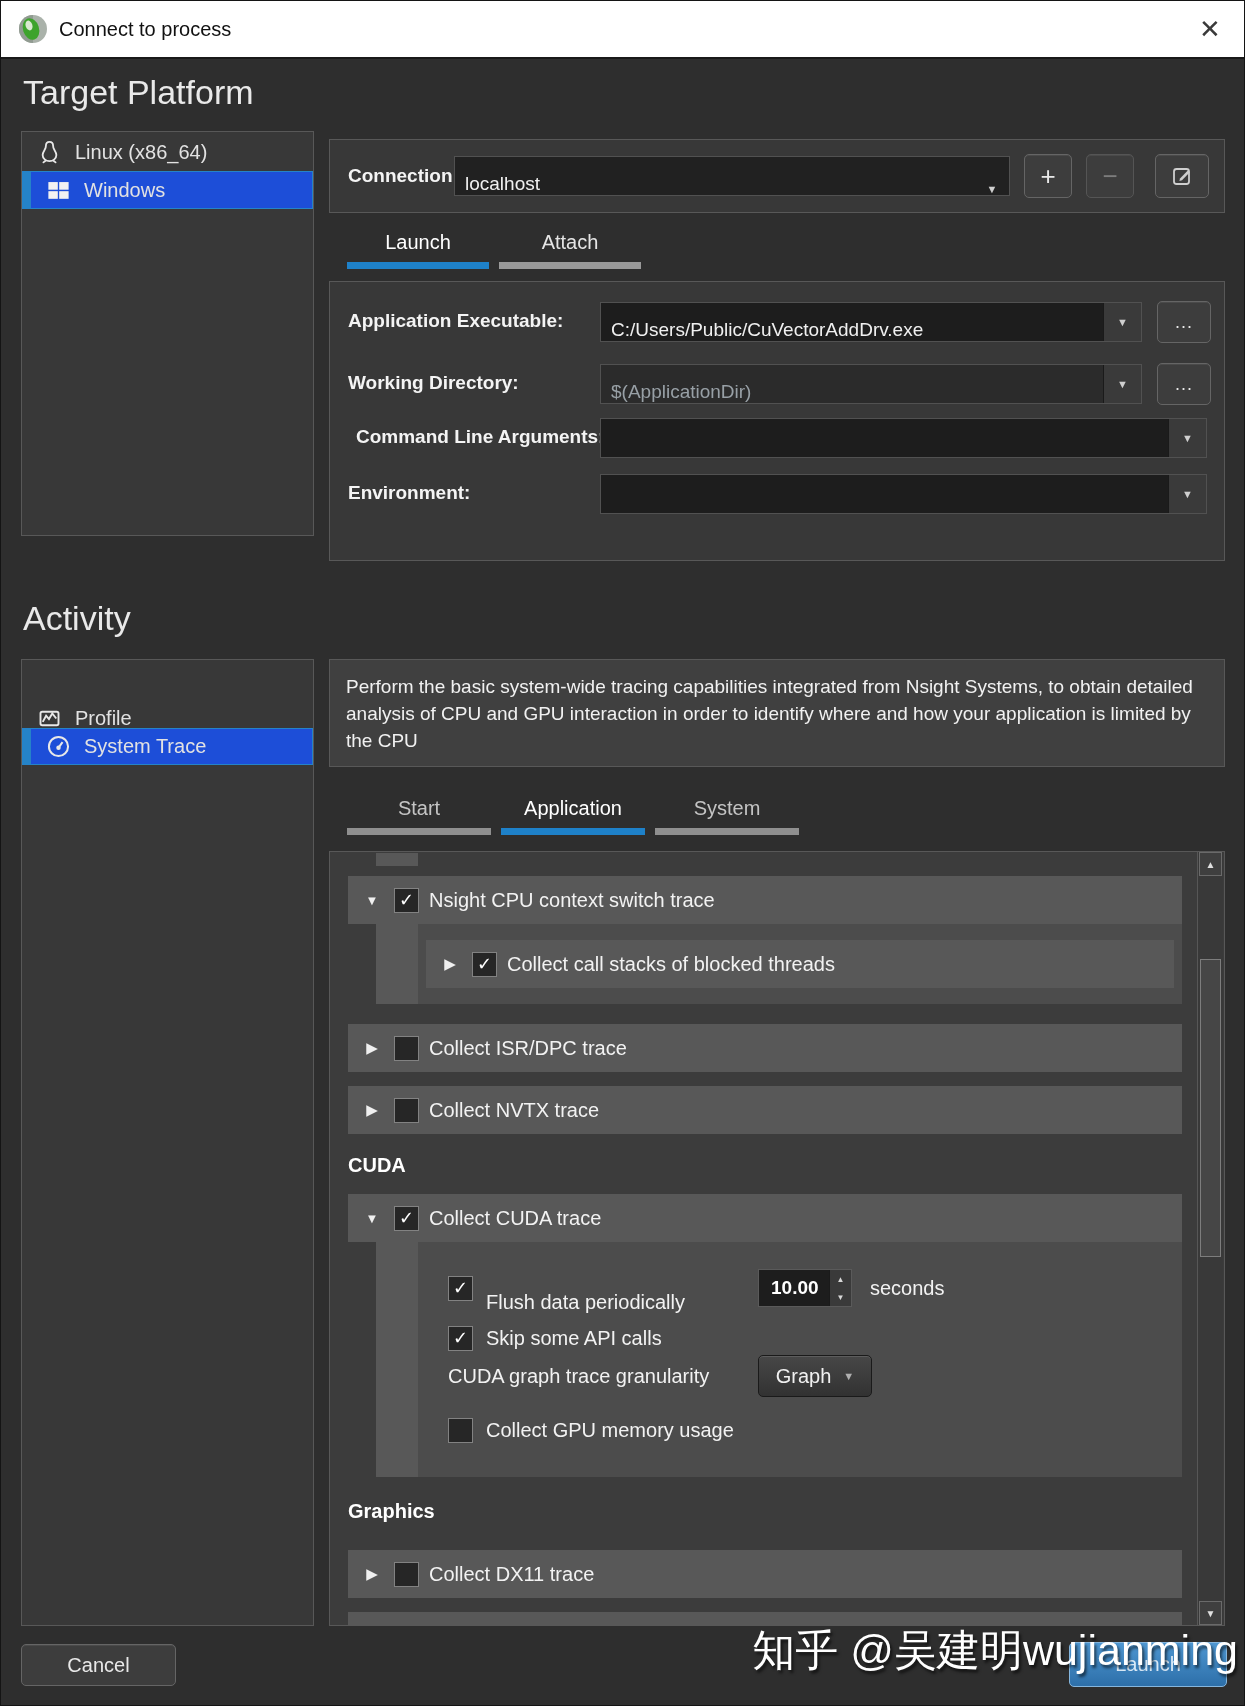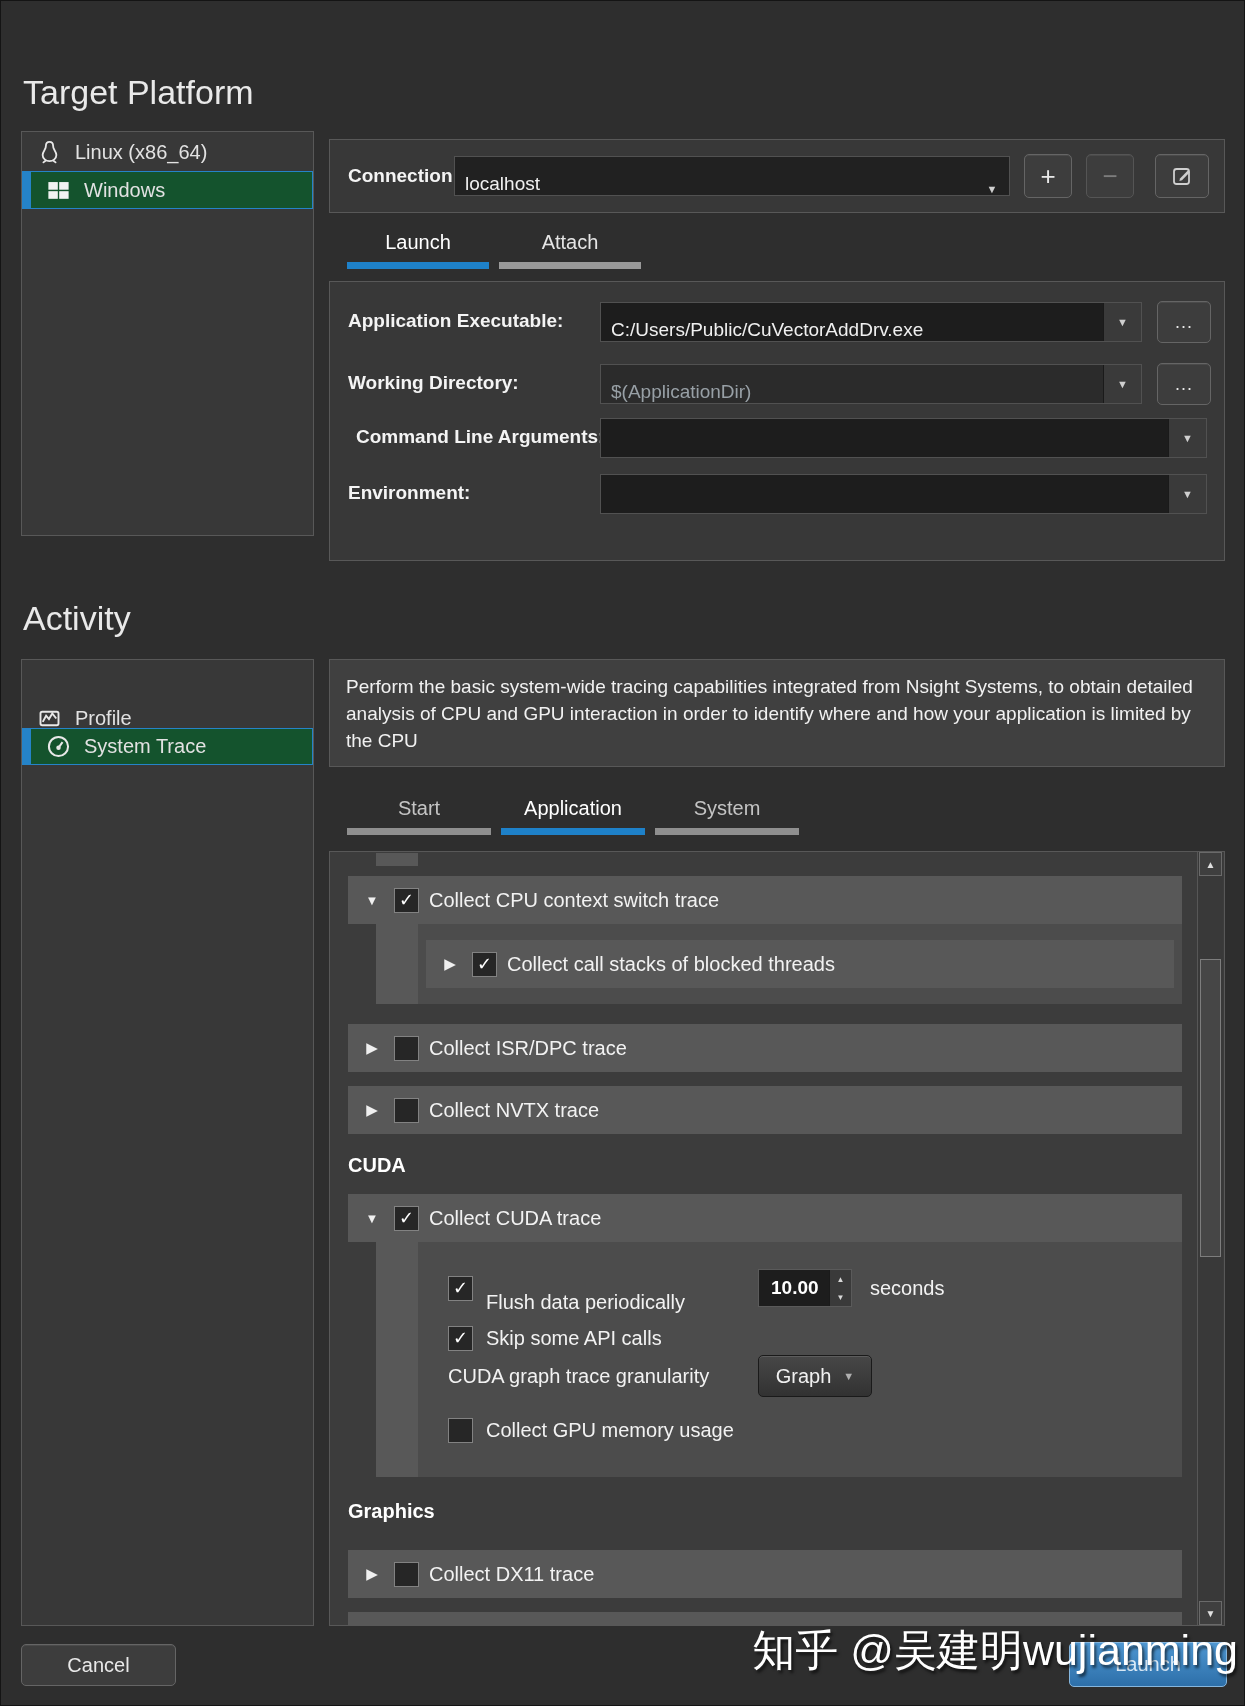--- a/index.html
+++ b/index.html
@@ -27,21 +27,21 @@
   .combo .ctext{flex:1;padding-left:10px;font-size:19px;color:#f0f0f0;white-space:nowrap;overflow:hidden;}
   .combo .carrow{width:38px;align-self:stretch;display:flex;align-items:center;justify-content:center;
                  background:#3a3a3a;border-left:1px solid #1a1a1a;color:#cfcfcf;font-size:11px;}
   .combo.dimval .ctext{color:#98a0a6;}
   .combo.dimval{background:#2b2b2b;}
 
   
   .list-item{position:absolute;left:0;width:100%;display:flex;align-items:center;padding-left:14px;gap:12px;
              color:#e2e2e2;font-size:20px;}
   .list-item .bar{display:none;}
-  .list-item.selected{background:#14532d;box-shadow:inset 0 0 0 1px #2583c8;}
+  .list-item.selected{background:#1d4ed8;box-shadow:inset 0 0 0 1px #2583c8;}
   .list-item.selected .bar{display:block;position:absolute;left:0;top:0;bottom:0;width:9px;background:#2583c8;}
   .list-item.selected{padding-left:23px;}
   .licon{width:27px;height:27px;flex:0 0 27px;}
 
   
   .tab{position:absolute;height:48px;}
   .tab .tlabel{height:38px;line-height:38px;text-align:center;font-size:20px;color:#c4c4c4;}
   .tab .tline{position:absolute;left:0;right:0;bottom:2px;height:7px;background:#8f8f8f;}
   .tab.active .tlabel{color:#ffffff;}
   .tab.active .tline{background:#1e81c9;}
@@ -85,20 +85,30 @@
              text-shadow:2px 3px 3px rgba(0,0,0,.6);z-index:20;pointer-events:none;}
 
   .desc{padding:13px 16px;font-size:19px;line-height:27px;color:#f1f1f1;}
   svg.oicon{display:block;}
 </style>
 </head>
 <body>
 
 <div class="win">
 
+  <div class="titlebar">
+    <svg class="nvicon" viewBox="0 0 32 32">
+      <circle cx="16" cy="16" r="14" fill="#aab2aa"></circle>
+      <path d="M16 2 a14 14 0 0 0 0 28 z" fill="#919b91"></path>
+      <ellipse cx="14" cy="16" rx="8" ry="11" fill="#3da32c" transform="rotate(-18 14 16)"></ellipse>
+      <ellipse cx="12" cy="12.5" rx="3.4" ry="5" fill="#d9e8d0" transform="rotate(-18 12 12.5)"></ellipse>
+    </svg>
+    <span class="app-title">Connect to process</span>
+    <span class="close-x">✕</span>
+  </div>
 
   <div class="h1" style="left:22px;top:72px;">Target Platform</div>
 
   <div class="panel" style="left:20px;top:130px;width:293px;height:405px;">
     <div class="list-item" style="top:2px;height:37px;">
 
       <svg class="licon oicon" viewBox="0 0 24 24">
         <path d="M12 2.5c-2 0-3.2 1.5-3.2 3.4 0 1.2-.3 2.3-1 3.5-.9 1.5-1.9 3-1.9 4.9 0 3.1 2.8 5.4 6.1 5.4s6.1-2.3 6.1-5.4c0-1.9-1-3.4-1.9-4.9-.7-1.2-1-2.3-1-3.5C15.2 4 14 2.5 12 2.5z" fill="none" stroke="#e8e8e8" stroke-width="1.6"></path>
         <path d="M8.2 19.5l-1.6 1.3M15.8 19.5l1.6 1.3" stroke="#e8e8e8" stroke-width="1.6" stroke-linecap="round"></path>
       </svg>
@@ -211,21 +221,21 @@
     <div class="tline"></div>
   </div>
 
   <div class="panel" style="left:328px;top:850px;width:896px;height:775px;background:#3c3c3c;overflow:hidden;">
 
     <div class="stub" style="left:46px;top:1px;width:42px;height:13px;"></div>
 
     <div class="trow" style="left:18px;top:24px;width:834px;height:48px;">
       <span class="tarrow">▼</span>
       <span class="cb">✓</span>
-      <span class="tlab">Collect CPU context switch trace</span>
+      <span class="tlab">Nsight CPU context switch trace</span>
     </div>
     <div class="stub" style="left:46px;top:72px;width:42px;height:80px;"></div>
     <div class="nest" style="left:88px;top:72px;width:764px;height:80px;">
       <div class="trow" style="left:8px;top:16px;width:748px;height:48px;">
         <span class="tarrow" style="font-size:15px;">▶</span>
         <span class="cb">✓</span>
         <span class="tlab">Collect call stacks of blocked threads</span>
       </div>
     </div>
 

